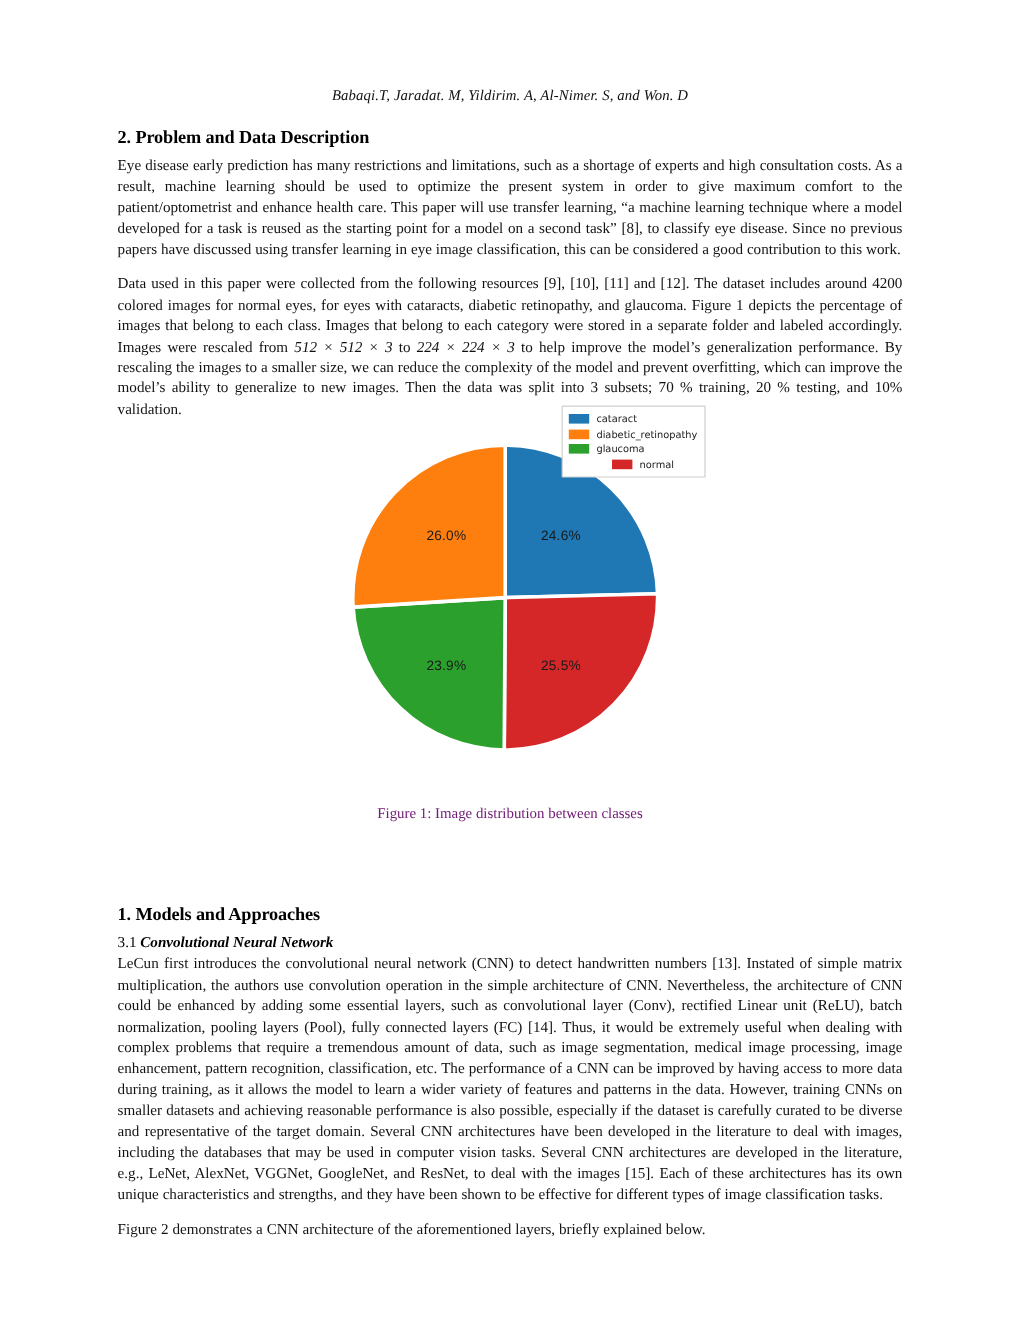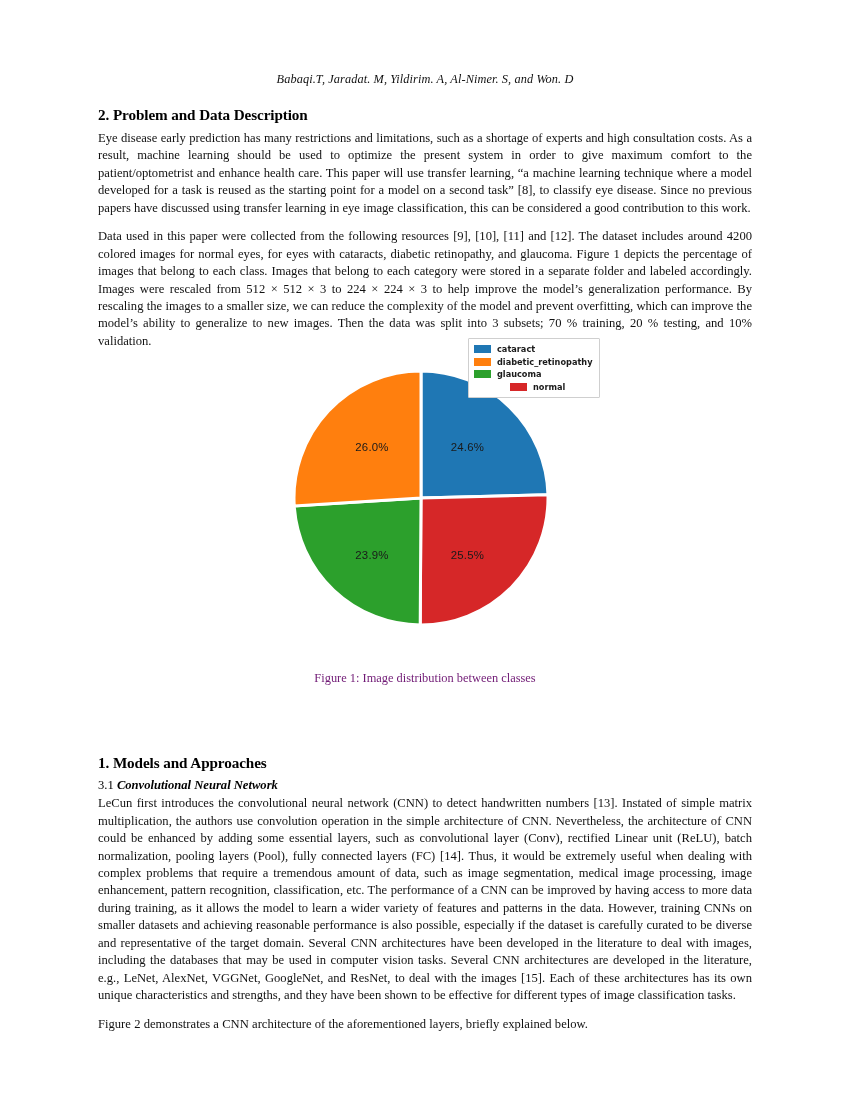--- a/index.html
+++ b/index.html
@@ -68,21 +68,21 @@
     font-size: 12.6px;
     line-height: 1.385;
     text-align: justify;
     margin: 0 0 11px 0;
     text-justify: inter-word;
     word-spacing: 0.1px;
     color: #111;
   }
   p.body-par:last-child { margin-bottom: 0; }
 
-  .math { font-family: "Liberation Serif", serif; }
+  .math { font-family: "Liberation Serif", serif; font-style: italic; }
 
   
   .figure-block {
     position: relative;
     margin: 4px 0 0 0;
     height: 330px;
   }
   .chart-area {
     position: relative;
     width: 654px;
@@ -120,21 +120,20 @@
     border: 1px solid #cfcfcf;
     border-radius: 1px;
     padding: 4px 6px 4px 5px;
     box-sizing: border-box;
   }
   .legend-row {
     display: flex;
     align-items: center;
     height: 11.5px;
     margin-bottom: 1.2px;
-    font-weight: bold;
   }
   .legend-row:last-child { margin-bottom: 0; padding-left: 36px; }
   .legend-swatch {
     width: 17px;
     height: 8px;
     flex: 0 0 17px;
     margin-right: 6px;
   }
   .legend-text {
     font-family: "DejaVu Sans", "Liberation Sans", sans-serif;

